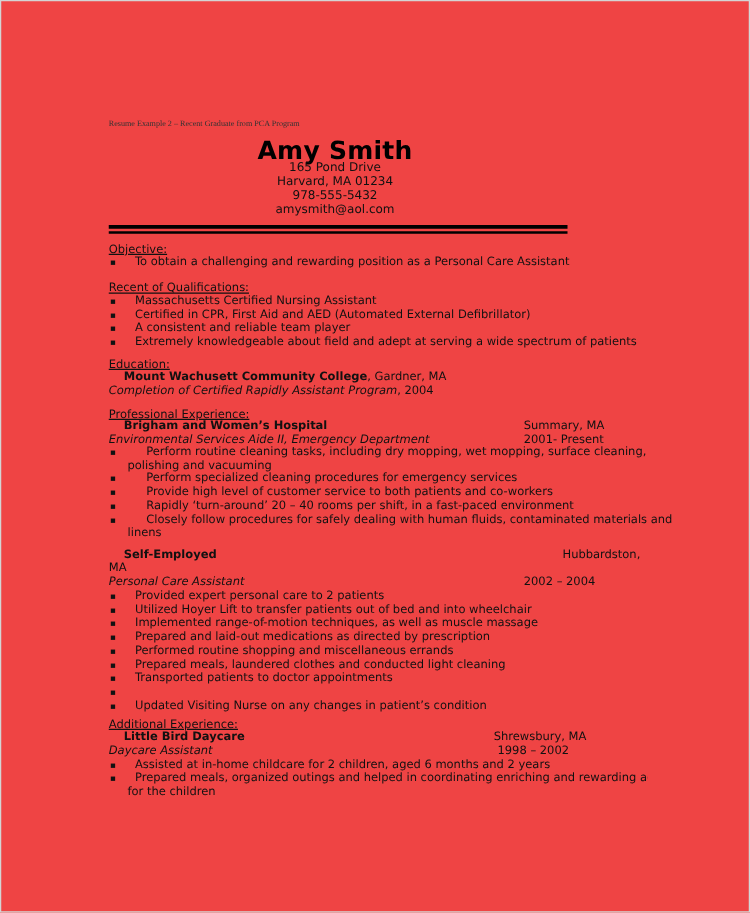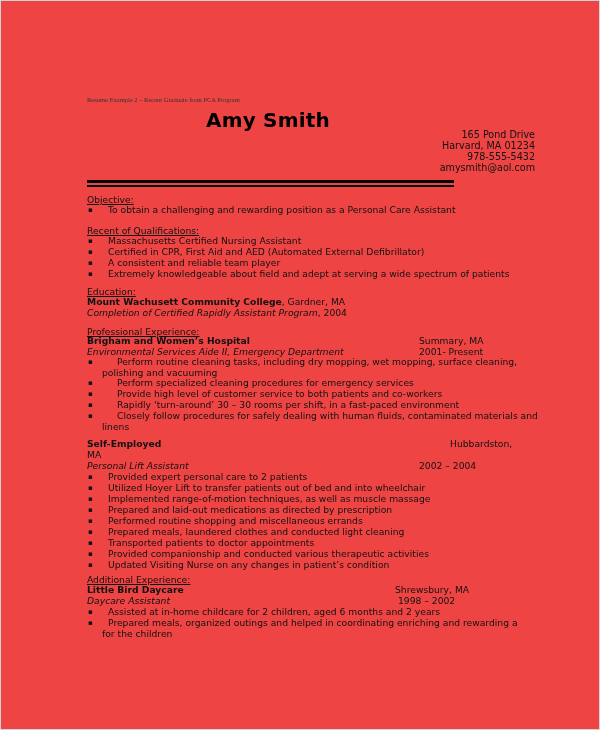--- a/index.html
+++ b/index.html
@@ -13,26 +13,26 @@
   }
   .abs { position: absolute; white-space: nowrap; }
   .caption {
     left: 86px; top: 95px; font-family: "Liberation Serif", serif; font-size: 6.5px; color: #333;
   }
   .name {
     left: 0; width: 534px; top: 107px; text-align: center; font-size: 20px; font-weight: bold;
     letter-spacing: 0.2px; color: #000;
   }
   .contact {
-    left: 0; width: 534px; text-align: right; font-size: 9.6px; color: #111;
+    left: 0; width: 534px; text-align: center; font-size: 9.6px; color: #111;
   }
   .rule { position: absolute; left: 86px; width: 367px; height: 2.5px; background: #000; }
   .txt { font-size: 9.2px; line-height: 11px; color: #111; }
   .heading { text-decoration: underline; }
-  .bold { font-weight: bold; }
+  .bold { font-weight: bold; margin-left: 12px; }
   .ital { font-style: italic; }
   .bullet { position: absolute; font-size: 7px; color: #111; }
 </style>
 </head>
 <body>
 
 <div class="page">
 
   <div class="abs caption">Resume Example 2 – Recent Graduate from PCA Program</div>
 
@@ -75,47 +75,46 @@
   <div class="abs txt" style="left:418px; top:345px">2001- Present</div>
 
   <span class="bullet" style="left:87px; top:357px">▪</span>
   <div class="abs txt" style="left:116px; top:355px">Perform routine cleaning tasks, including dry mopping, wet mopping, surface cleaning,</div>
   <div class="abs txt" style="left:101px; top:366px">polishing and vacuuming</div>
   <span class="bullet" style="left:87px; top:378px">▪</span>
   <div class="abs txt" style="left:116px; top:376px">Perform specialized cleaning procedures for emergency services</div>
   <span class="bullet" style="left:87px; top:389px">▪</span>
   <div class="abs txt" style="left:116px; top:387px">Provide high level of customer service to both patients and co-workers</div>
   <span class="bullet" style="left:87px; top:400px">▪</span>
-  <div class="abs txt" style="left:116px; top:398px">Rapidly ‘turn-around’ 30 – 30 rooms per shift, in a fast-paced environment</div>
+  <div class="abs txt" style="left:116px; top:398px">Rapidly ‘turn-around’ 20 – 40 rooms per shift, in a fast-paced environment</div>
   <span class="bullet" style="left:87px; top:411px">▪</span>
   <div class="abs txt" style="left:116px; top:409px">Closely follow procedures for safely dealing with human fluids, contaminated materials and</div>
   <div class="abs txt" style="left:101px; top:420px">linens</div>
 
   <div class="abs txt bold" style="left:86px; top:437px">Self-Employed</div>
   <div class="abs txt" style="left:449px; top:437px">Hubbardston,</div>
   <div class="abs txt" style="left:86px; top:448px">MA</div>
-  <div class="abs txt ital" style="left:86px; top:459px">Personal Lift Assistant</div>
+  <div class="abs txt ital" style="left:86px; top:459px">Personal Care Assistant</div>
   <div class="abs txt" style="left:418px; top:459px">2002 – 2004</div>
 
   <span class="bullet" style="left:87px; top:472px">▪</span>
   <div class="abs txt" style="left:107px; top:470px">Provided expert personal care to 2 patients</div>
   <span class="bullet" style="left:87px; top:483px">▪</span>
   <div class="abs txt" style="left:107px; top:481px">Utilized Hoyer Lift to transfer patients out of bed and into wheelchair</div>
   <span class="bullet" style="left:87px; top:494px">▪</span>
   <div class="abs txt" style="left:107px; top:492px">Implemented range-of-motion techniques, as well as muscle massage</div>
   <span class="bullet" style="left:87px; top:505px">▪</span>
   <div class="abs txt" style="left:107px; top:503px">Prepared and laid-out medications as directed by prescription</div>
   <span class="bullet" style="left:87px; top:516px">▪</span>
   <div class="abs txt" style="left:107px; top:514px">Performed routine shopping and miscellaneous errands</div>
   <span class="bullet" style="left:87px; top:527px">▪</span>
   <div class="abs txt" style="left:107px; top:525px">Prepared meals, laundered clothes and conducted light cleaning</div>
   <span class="bullet" style="left:87px; top:538px">▪</span>
   <div class="abs txt" style="left:107px; top:536px">Transported patients to doctor appointments</div>
   <span class="bullet" style="left:87px; top:549px">▪</span>
-  <div class="abs txt" style="left:107px; top:547px">Provided companionship and conducted various therapeutic activities</div>
   <span class="bullet" style="left:87px; top:560px">▪</span>
   <div class="abs txt" style="left:107px; top:558px">Updated Visiting Nurse on any changes in patient’s condition</div>
 
   <div class="abs txt heading" style="left:86px; top:573px">Additional Experience:</div>
   <div class="abs txt bold" style="left:86px; top:583px">Little Bird Daycare</div>
   <div class="abs txt" style="left:394px; top:583px">Shrewsbury, MA</div>
   <div class="abs txt ital" style="left:86px; top:594px">Daycare Assistant</div>
   <div class="abs txt" style="left:397px; top:594px">1998 – 2002</div>
 
   <span class="bullet" style="left:87px; top:607px">▪</span>

